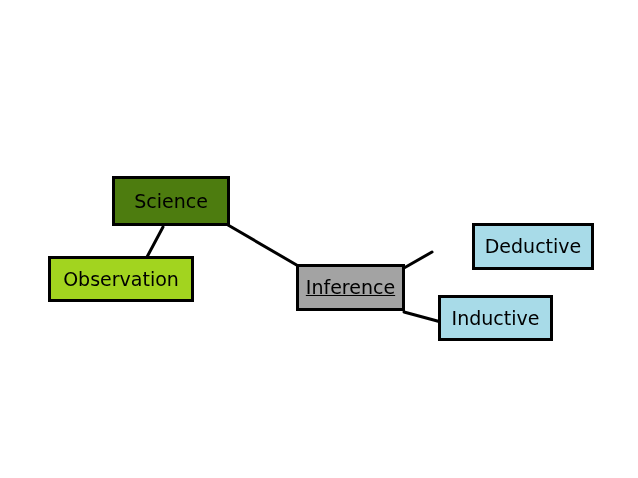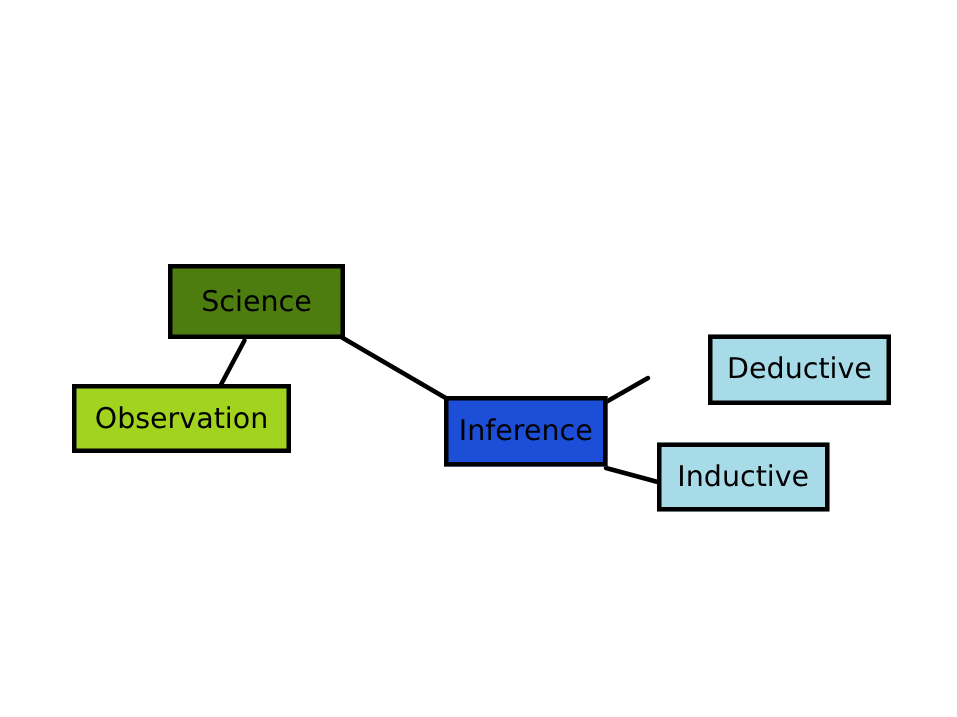--- a/index.html
+++ b/index.html
@@ -58,21 +58,21 @@
   </svg>
 
   <div class="node" id="node-science" style="background-color: #4d7c0f;">
     <span>Science</span>
   </div>
 
   <div class="node" id="node-observation" style="background-color: rgb(162, 212, 31);">
     <span>Observation</span>
   </div>
 
-  <div class="node" id="node-inference" style="background-color: #1d4ed8;">
+  <div class="node" id="node-inference" style="background-color: #a3a3a3; text-decoration: underline;">
     <span>Inference</span>
   </div>
 
   <div class="node" id="node-deductive" style="background-color: rgb(168, 219, 232);">
     <span>Deductive</span>
   </div>
 
   <div class="node" id="node-inductive" style="background-color: rgb(168, 219, 232);">
     <span>Inductive</span>
   </div>

